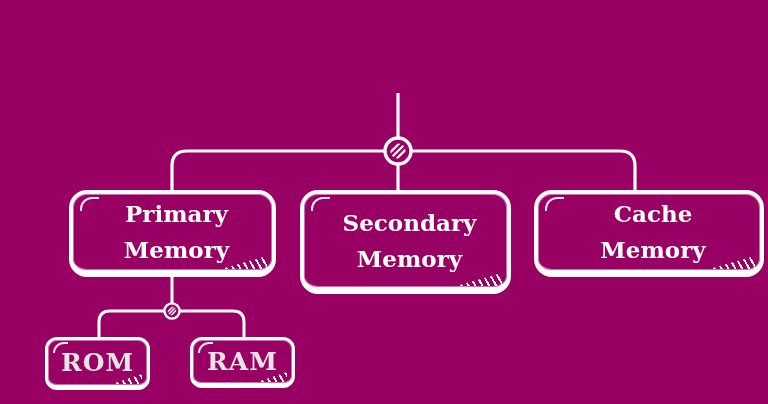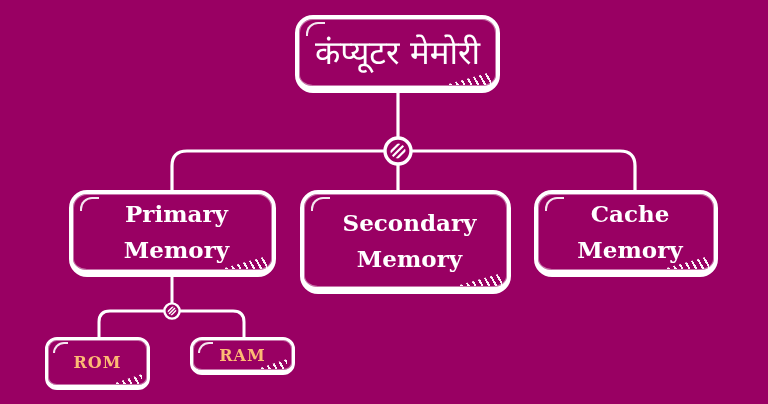--- a/index.html
+++ b/index.html
@@ -36,41 +36,41 @@
     content:""; position:absolute; right:5px; bottom:1px;
     width:46px; height:13px;
     background:repeating-linear-gradient(60deg,
       transparent 0 4px, rgba(255,255,255,0.95) 4px 6px);
     clip-path:polygon(0 100%, 100% 0, 100% 100%);
   }
 
   .box--title { left:295px; top:15px;  width:205px; height:78px; }
   .box--l2a   { left:69px;  top:190px; width:207px; height:87px; }
   .box--l2b   { left:300px; top:190px; width:211px; height:104px; }
-  .box--l2c   { left:534px; top:190px; width:184px; height:87px; }
+  .box--l2c   { left:534px; top:190px; width:230px; height:87px; }
 
   .box--leaf {
     border-width:3px; border-bottom-width:5px; border-radius:12px;
   }
   .box--leaf::before { width:13px; height:9px; top:2px; left:5px; }
   .box--leaf::after  { width:30px; height:10px; }
   .box--rom   { left:45px;  top:337px; width:105px; height:53px; }
-  .box--ram   { left:190px; top:337px; width:105px; height:38px; }
+  .box--ram   { left:190px; top:337px; width:105px; height:51px; }
 
   .label-hi {
     font-family:"DejaVu Sans", sans-serif;
     font-size:33px; line-height:1.25; color:#fff;
   }
   .label-en {
     font-family:"DejaVu Serif", serif; font-weight:bold;
     font-size:23px; line-height:36px; color:#fff;margin-left:8px;
   }
   .label-leaf {
     font-family:"DejaVu Serif", serif; font-weight:bold;
-    font-size:16px; letter-spacing:1px; color:#fdba74;
+    font-size:25px; letter-spacing:1px; color:#e5e5e5;
   }
 </style>
 </head>
 <body>
 
 <div class="stage">
 
   <svg class="connectors" width="768" height="404" viewBox="0 0 768 404">
     <defs>
       <clipPath id="bigNodeClip">
@@ -99,23 +99,20 @@
     <g transform="translate(172,311)">
       <circle cx="0" cy="0" r="7.6" fill="#990063" stroke="#ffffff" stroke-width="2.4"></circle>
       <g clip-path="url(#smallNodeClip)" transform="rotate(-45)">
         <line x1="-6" y1="-2.4" x2="6" y2="-2.4" stroke="#ffffff" stroke-width="1.4"></line>
         <line x1="-6" y1="0" x2="6" y2="0" stroke="#ffffff" stroke-width="1.4"></line>
         <line x1="-6" y1="2.4" x2="6" y2="2.4" stroke="#ffffff" stroke-width="1.4"></line>
       </g>
     </g>
   </svg>
 
-  <div class="box box--title">
-    <span class="label-hi">कंप्यूटर मेमोरी</span>
-  </div>
 
   <div class="box box--l2a">
     <span class="label-en">Primary</span>
     <span class="label-en">Memory</span>
   </div>
 
   <div class="box box--l2b">
     <span class="label-en">Secondary</span>
     <span class="label-en">Memory</span>
   </div>

